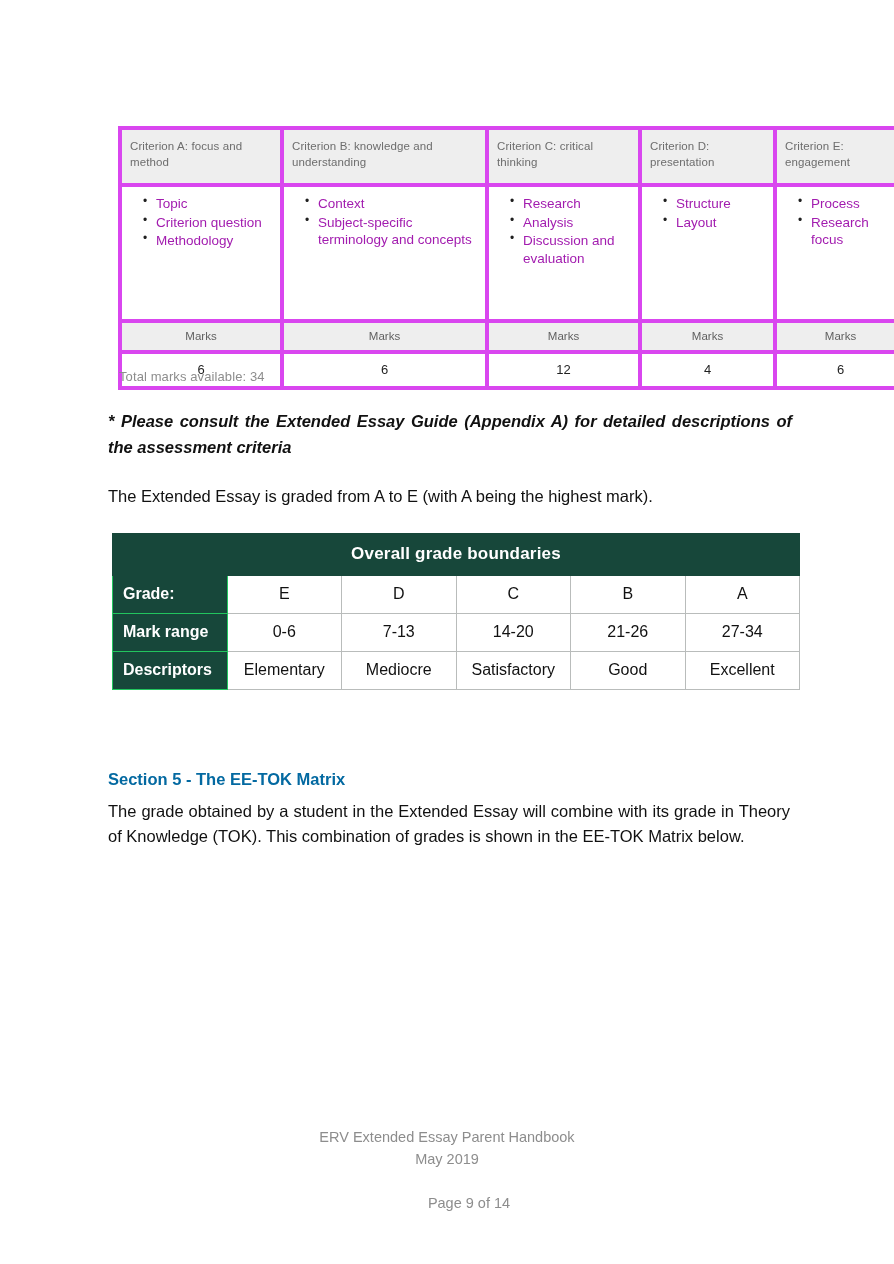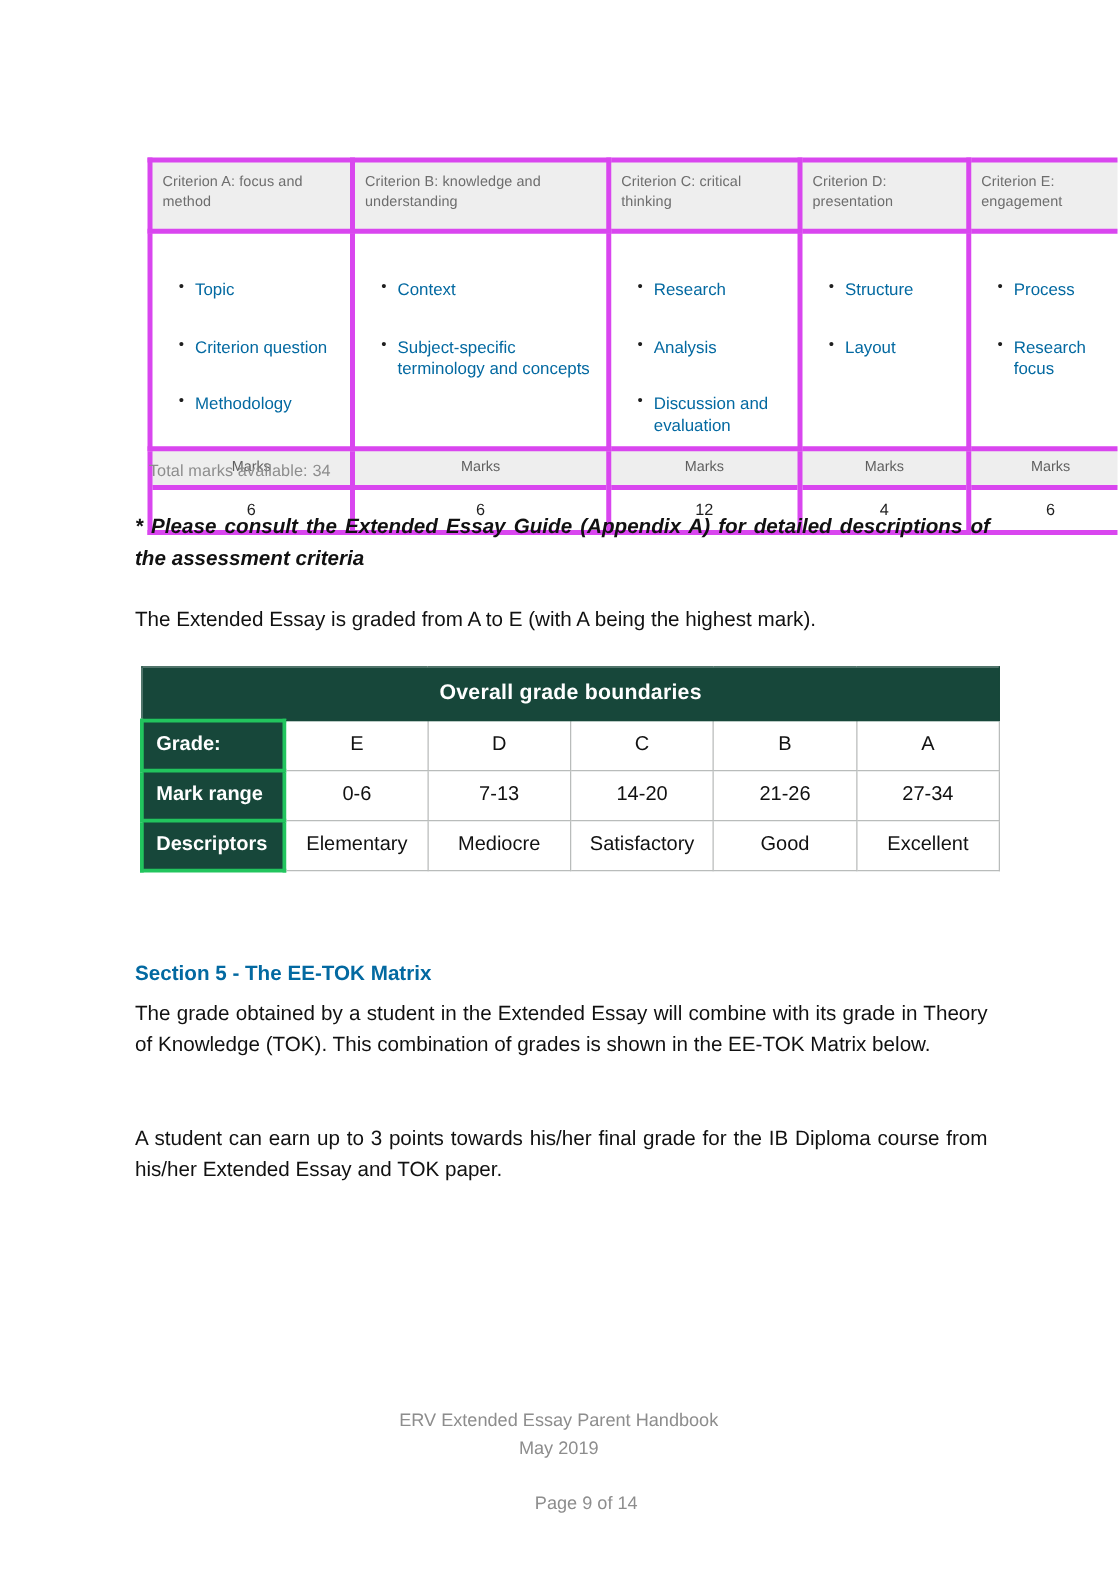--- a/index.html
+++ b/index.html
@@ -52,24 +52,23 @@
     padding: 8px 4px 6px 4px;
   }
   .criteria-table .body-cell ul {
     margin: 0;
     padding: 0 4px 0 30px;
     list-style: none;
   }
   .criteria-table .body-cell li {
     font-size: 13.5px;
     line-height: 1.32;
-    color: #0369a1;
+    color: #a21caf;
     position: relative;
     margin-bottom: 1px;
-    margin-top: 28px;
   }
   .criteria-table .body-cell li::before {
     content: "\2022";
     position: absolute;
     left: -13px;
     top: -1px;
     font-size: 12px;
     color: #1f1f1f;
   }
   .criteria-table .marks-cell {
@@ -142,21 +141,21 @@
     padding: 10px 0 11px 0;
     border: 1px solid #17473a;
     letter-spacing: 0.2px;
   }
   .grades-table .label-cell {
     background: #17473a;
     color: #ffffff;
     font-size: 16px;
     font-weight: bold;
     padding: 9px 0 10px 10px;
-    border: 3px solid #22c55e;
+    border: 1px solid #22c55e;
     white-space: nowrap;
   }
   .grades-table .val-cell {
     background: #ffffff;
     color: #111111;
     font-size: 16px;
     text-align: center;
     padding: 9px 2px 10px 2px;
   }
 
@@ -306,21 +305,20 @@
         <td class="val-cell">Mediocre</td>
         <td class="val-cell">Satisfactory</td>
         <td class="val-cell">Good</td>
         <td class="val-cell">Excellent</td>
       </tr>
     </tbody>
   </table>
 
   <div class="section-heading">Section 5 - The EE-TOK Matrix</div>
   <div class="para-1">The grade obtained by a student in the Extended Essay will combine with its grade in Theory of Knowledge (TOK). This combination of grades is shown in the EE-TOK Matrix below.</div>
-  <div class="para-2">A student can earn up to 3 points towards his/her final grade for the IB Diploma course from his/her Extended Essay and TOK paper.</div>
 
   <div class="footer">
     <div>ERV Extended Essay Parent Handbook</div>
     <div>May 2019</div>
     <div class="page-num">Page 9 of 14</div>
   </div>
 
 </div>
 
 </body></html>

